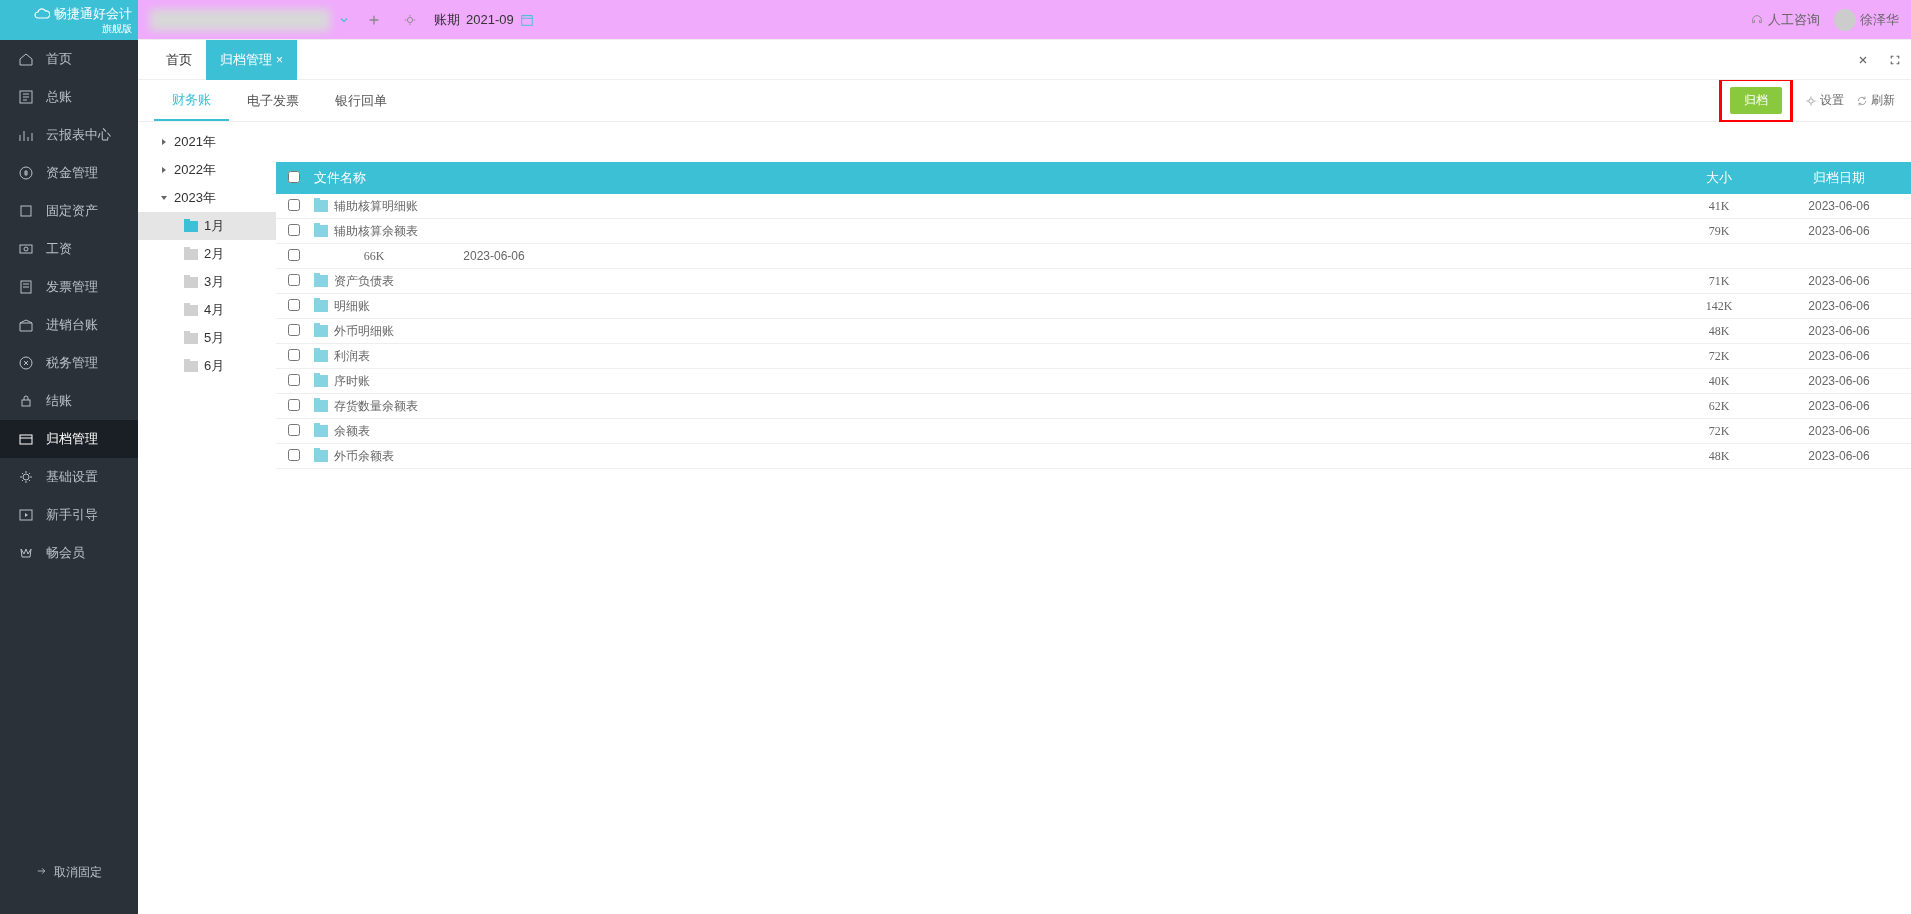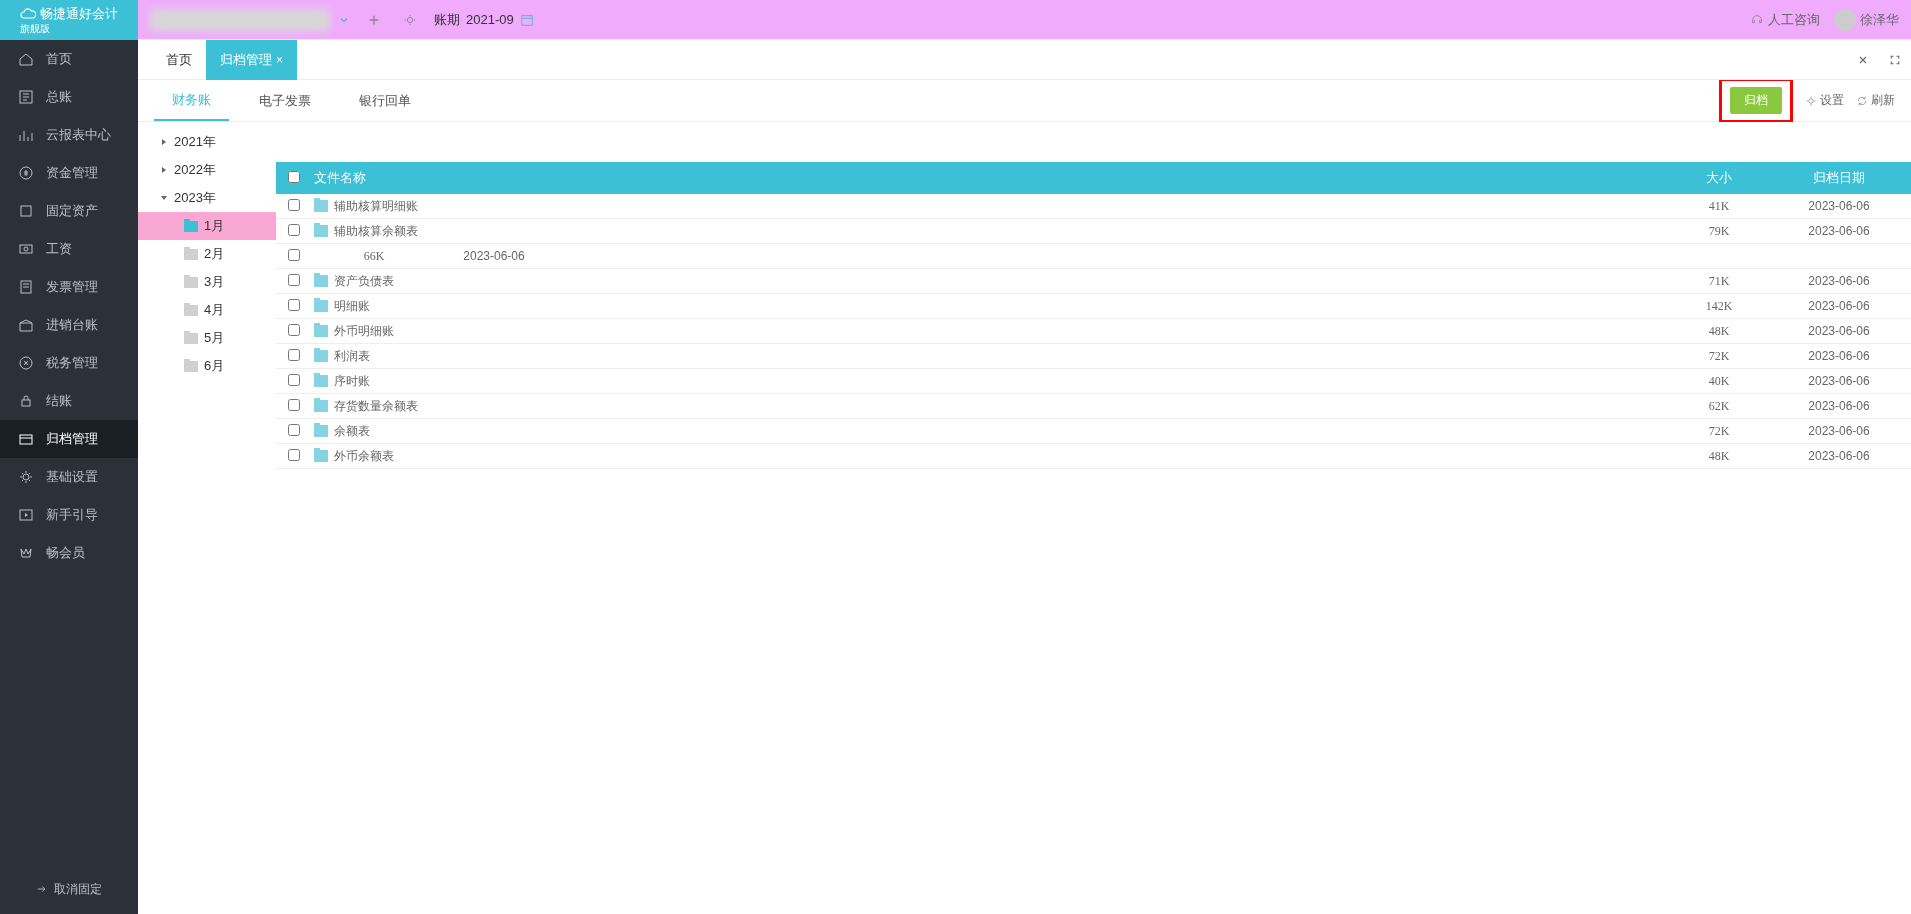--- a/index.html
+++ b/index.html
@@ -2,28 +2,28 @@
 <html><head>
 <meta charset="utf-8">
 <style>
 * { margin: 0; padding: 0; box-sizing: border-box; font-family: "Microsoft YaHei", Arial, sans-serif; }
 body { width: 1911px; height: 914px; background: #fff; font-size: 13px; color: #333; overflow: hidden; }
 
 .app { display: flex; height: 100%; }
 
 
 .sidebar { width: 138px; background: #2a3139; color: #b8c0c8; display: flex; flex-direction: column; }
-.logo-area { background: #3bc0d6; height: 40px; display: flex; align-items: flex-start; justify-content: center; color: #fff; font-size: 13px; padding: 0 20px; flex-direction: column; line-height: 1.1; }
+.logo-area { background: #3bc0d6; height: 40px; display: flex; align-items: flex-end; justify-content: center; color: #fff; font-size: 13px; padding: 0 6px; flex-direction: column; line-height: 1.1; }
 .logo-area .lg { display: flex; align-items: center; gap: 4px; }
 .logo-area .sub { font-size: 10px; }
 .nav-items { flex: 1; }
 .nav-item { height: 38px; display: flex; align-items: center; padding: 0 18px; gap: 12px; cursor: pointer; font-size: 13px; }
 .nav-item.active { background: #1a1f25; color: #fff; }
 .nav-icon { width: 16px; height: 16px; display: inline-flex; align-items: center; justify-content: center; }
-.sidebar-footer { height: 50px; display: flex; align-items: center; justify-content: center; gap: 4px; font-size: 12px; color: #b8c0c8; cursor: pointer; }
+.sidebar-footer { height: 50px; display: flex; justify-content: center; gap: 4px; font-size: 12px; color: #b8c0c8; cursor: pointer; }
 
 
 .main { flex: 1; display: flex; flex-direction: column; }
 
 
 .topbar { height: 40px; background: #f0abfc; border-bottom: 1px solid #eee; display: flex; align-items: center; padding: 0 12px; gap: 12px; }
 .topbar .org { display: flex; align-items: center; gap: 8px; }
 .org-blur { filter: blur(4px); background: #d8d8d8; color: #888; width: 180px; height: 22px; border-radius: 3px; }
 .topbar .period { display: flex; align-items: center; gap: 6px; font-size: 13px; }
 .topbar .grow { flex: 1; }
@@ -34,37 +34,37 @@
 
 .tabrow { height: 40px; display: flex; align-items: center; background: #fff; border-bottom: 1px solid #eee; padding-left: 14px; position: relative; }
 .tab { padding: 0 14px; height: 40px; display: flex; align-items: center; font-size: 13px; cursor: pointer; }
 .tab.active { background: #3bc0d6; color: #fff; }
 .tab .close { margin-left: 4px; font-size: 12px; }
 .tabrow .right-controls { position: absolute; right: 4px; display: flex; gap: 8px; align-items: center; }
 .iconbtn { width: 24px; height: 24px; display: flex; align-items: center; justify-content: center; cursor: pointer; color: #666; border: 1px solid transparent; }
 
 
 .content { flex: 1; display: flex; flex-direction: column; background: #f6f6f6; }
-.subtabrow { height: 42px; display: flex; align-items: center; background: #fff; padding: 0 16px; border-bottom: 1px solid #eee; gap: 12px; }
+.subtabrow { height: 42px; display: flex; align-items: center; background: #fff; padding: 0 16px; border-bottom: 1px solid #eee; gap: 0; }
 .subtab { padding: 10px 18px; cursor: pointer; font-size: 13px; color: #555; }
 .subtab.active { color: #3bc0d6; border-bottom: 2px solid #3bc0d6; }
 .subright { margin-left: auto; display: flex; align-items: center; gap: 12px; font-size: 12px; color: #666; }
 .btn-primary { background: #8ac93e; color: #fff; border: none; padding: 5px 14px; border-radius: 2px; cursor: pointer; font-size: 12px; }
 .highlight-box { border: 3px solid #f00; padding: 6px 8px; display: inline-flex; align-items: center; }
 .subright .link { cursor: pointer; display: flex; align-items: center; gap: 3px; }
 
 
 .body { flex: 1; display: flex; background: #fff; justify-content: flex-end; }
 
 
 .tree { width: 138px; border-right: 0px; padding: 6px 0; font-size: 13px; }
 .tree-item { padding: 5px 8px 5px 22px; cursor: pointer; display: flex; align-items: center; gap: 6px; }
 .tree-item.year { padding-left: 22px; }
 .tree-item.month { padding-left: 46px; }
-.tree-item.selected { background: #f9a8d4; }
+.tree-item.selected { background: #e5e5e5; }
 .caret { width: 8px; height: 8px; display: inline-block; }
 
 
 .table-wrap { flex: 1; margin-top: 40px; }
 .thead { background: #3bc0d6; color: #fff; display: flex; align-items: center; height: 32px; padding: 0 12px; font-size: 13px; }
 .thead .col-check { width: 26px; }
 .thead .col-name { flex: 1; }
 .thead .col-size { width: 120px; text-align: center; }
 .thead .col-date { width: 120px; text-align: center; }
 .trow { display: flex; align-items: center; height: 25px; padding: 0 12px; border-bottom: 1px solid #eee; font-size: 12px; color: #666; }

